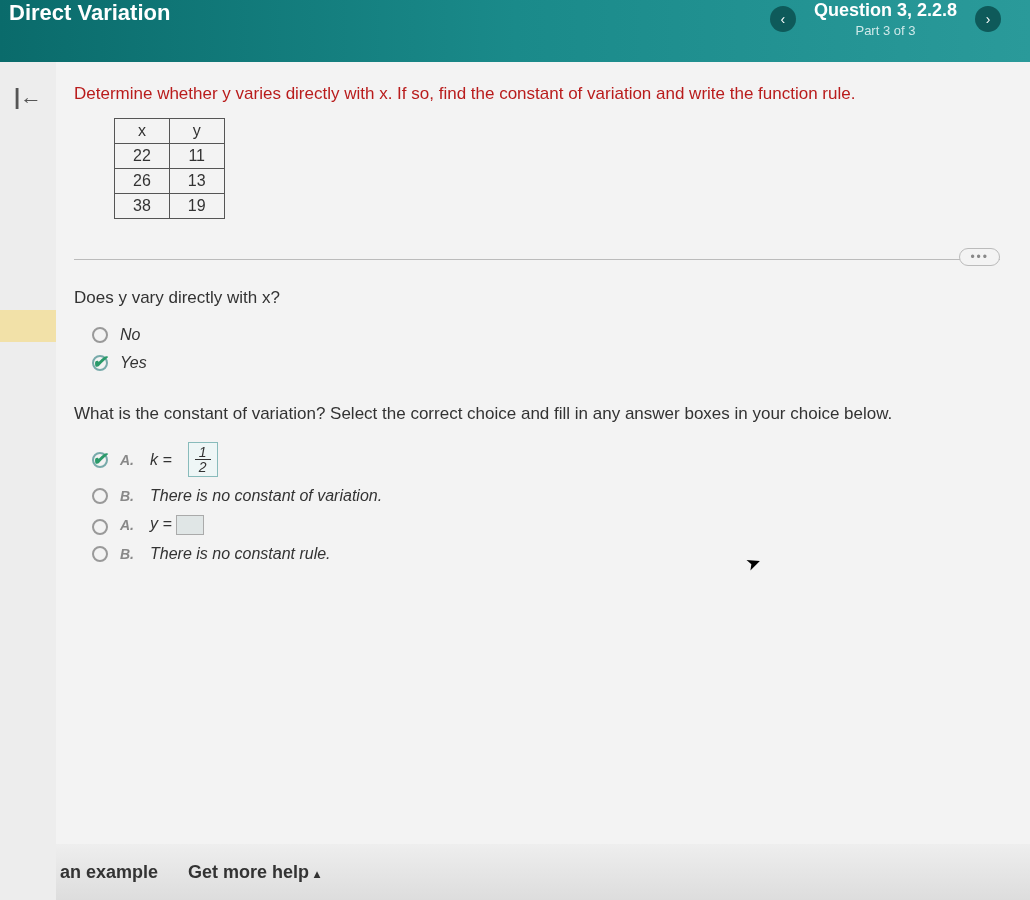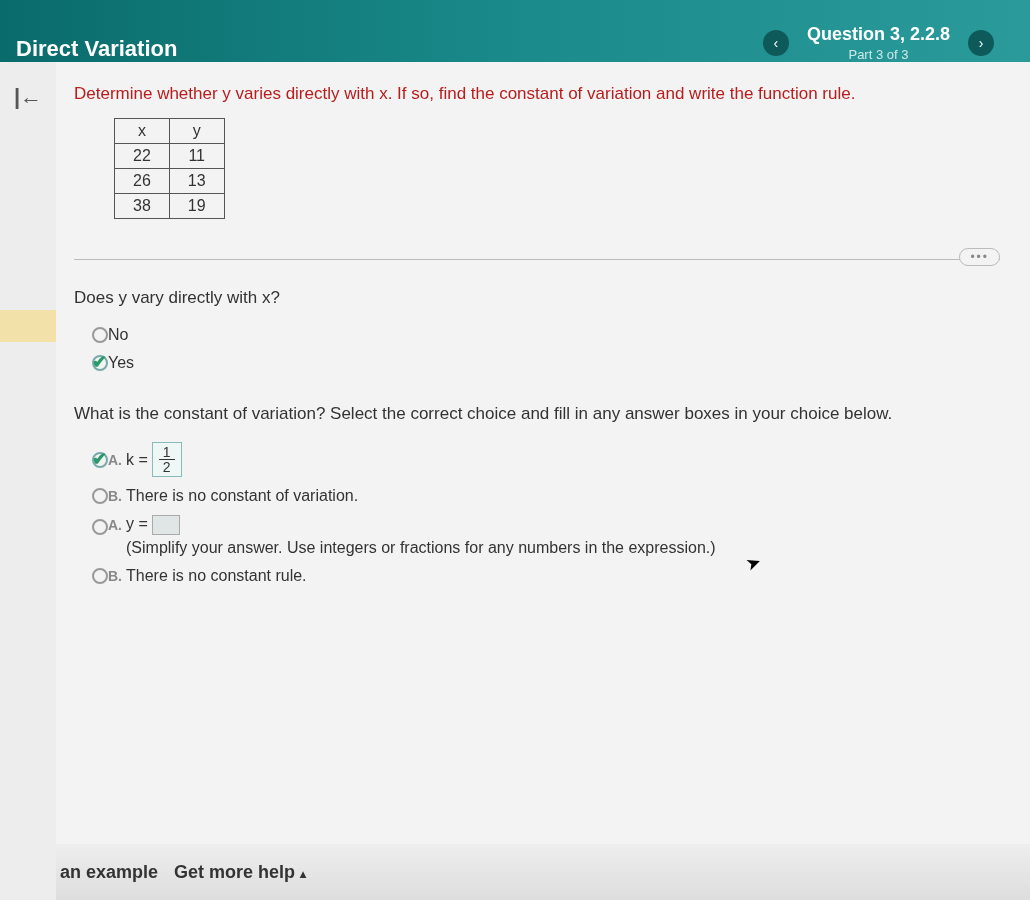--- a/index.html
+++ b/index.html
@@ -9,22 +9,22 @@
     width: 1030px;
     height: 900px;
     overflow: hidden;
     color: #333;
   }
   .header {
     background: linear-gradient(to right, #0a6b6b, #1a8a8a, #2a9a9a);
     color: #fff;
     height: 62px;
     display: flex;
-    align-items: flex-end;
-    padding: 0 16px;
+    align-items: flex-start;
+    padding: 0 9px;
     position: relative;
   }
   .title { font-size: 22px; font-weight: 600; flex: 1; }
   .nav-center { display: flex; align-items: center; gap: 18px; }
   .nav-btn {
     background: #0e5a5a;
     color: #fff;
     width: 26px; height: 26px;
     border-radius: 50%;
     display: flex; align-items: center; justify-content: center;
@@ -70,21 +70,21 @@
     background: #f3f3f3;
     border: 1px solid #bbb;
     border-radius: 12px;
     padding: 1px 10px;
     font-size: 12px;
     letter-spacing: 2px;
     color: #888;
     cursor: pointer;
   }
   .q-text { font-size: 17px; margin-bottom: 18px; }
-  .option-row { display: flex; align-items: center; margin: 10px 0 10px 18px; font-size: 16px;}
+  .option-row { display: flex; align-items: center; gap: 12px; margin: 10px 0 10px 18px; font-size: 16px; font-style: italic;}
   .radio {
     width: 16px; height: 16px; border-radius: 50%;
     border: 2px solid #999; display: inline-block; flex-shrink:0;
     position: relative; cursor: pointer;
   }
   .radio.checked { border-color: #7aa; }
   .radio.checked::after {
     content: "✔"; color: #2a9a6a; position: absolute;
     top: -6px; left: -2px; font-size: 18px; font-weight: bold;
   }
@@ -100,21 +100,21 @@
     display: inline-block; width: 28px; height: 20px;
     background: #e0e6e6; border: 1px solid #aaa; vertical-align: middle;
   }
   .cursor-arrow {
     position: absolute; top: 490px; left: 690px;
     font-size: 18px; color: #000; transform: rotate(-20deg);
   }
   .section-gap { margin-top: 32px; }
   .bottom-bar {
     position: absolute; bottom: 0; left: 0; right: 0;
-    height: 56px; display: flex; align-items: center; gap: 16px;
+    height: 56px; display: flex; align-items: center; gap: 30px;
     padding-left: 4px;
     background: linear-gradient(to top, #ddd, #eee);
   }
   .bottom-link { font-size: 18px; font-weight: 700; color: #333; cursor: pointer; }
   .side-tab {
     position: absolute;
     left: 0; top: 310px;
     width: 56px; height: 32px;
     background: #f5d97a;
     opacity: .6;
@@ -198,21 +198,20 @@
     </div>
 
     <div class="option-row" style="align-items:flex-start">
       <span class="radio" style="margin-top:4px"></span>
       <span class="opt-label" style="margin-top:2px">A.</span>
       <div>
         <div>
           <span>y =</span>
           <span class="input-box"></span>
         </div>
-        <div style="margin-top:4px">(Simplify your answer. Use integers or fractions for any numbers in the expression.)</div>
       </div>
     </div>
     <div class="option-row">
       <span class="radio"></span>
       <span class="opt-label">B.</span>
       <span>There is no constant rule.</span>
     </div>
 
     <div class="cursor-arrow">➤</div>
 

